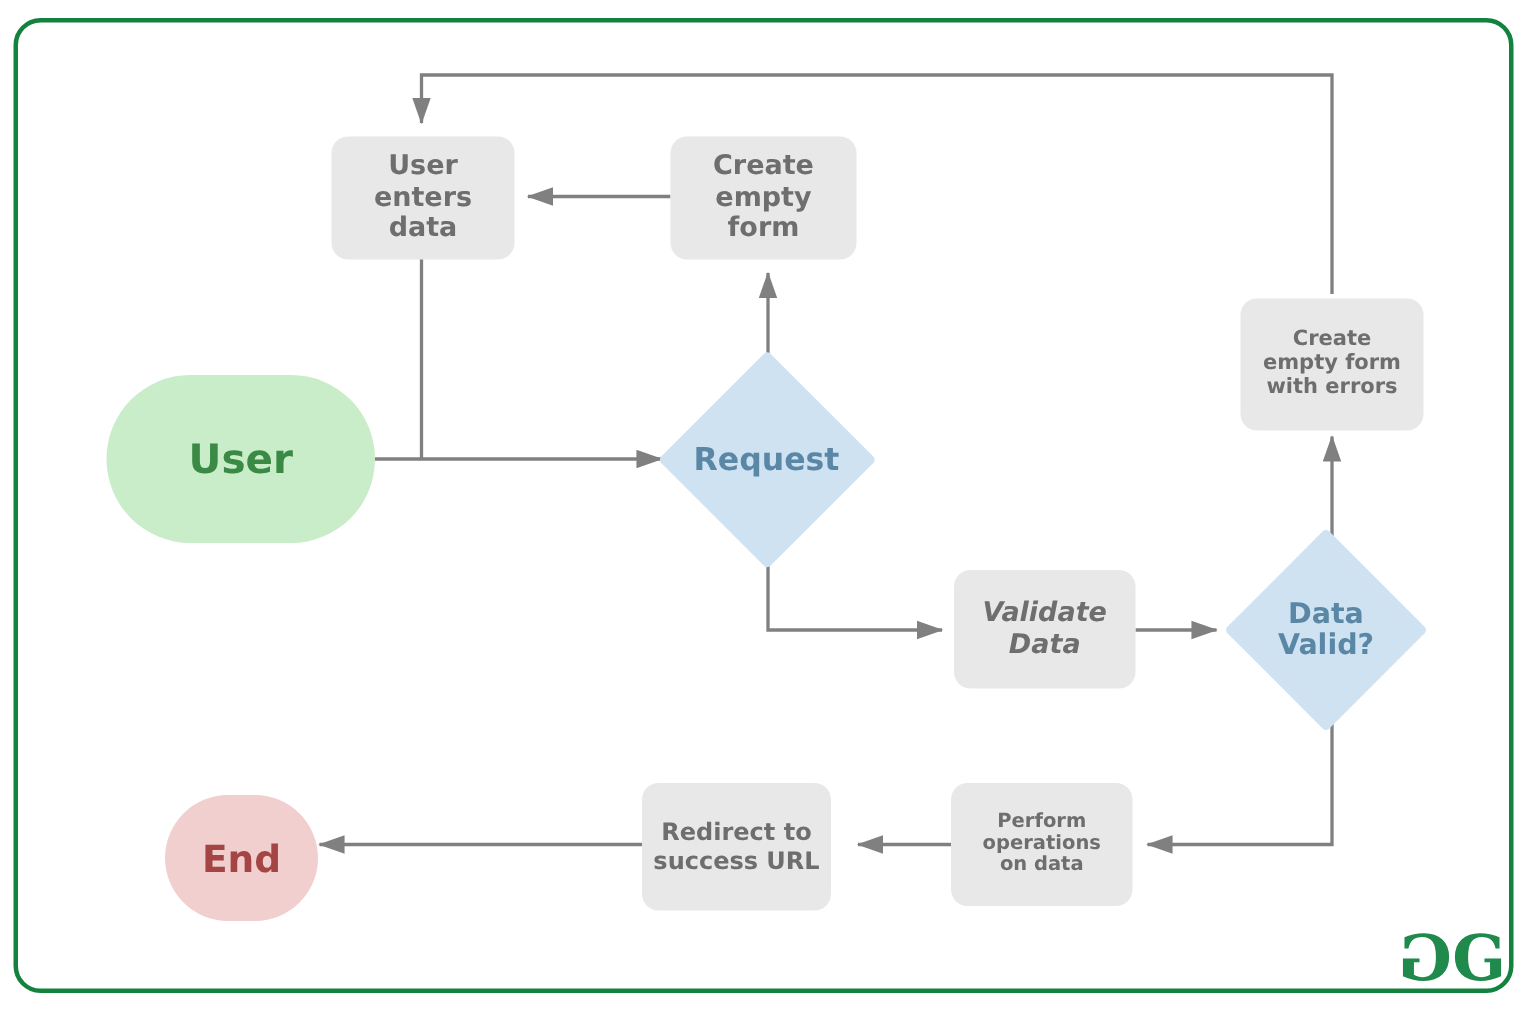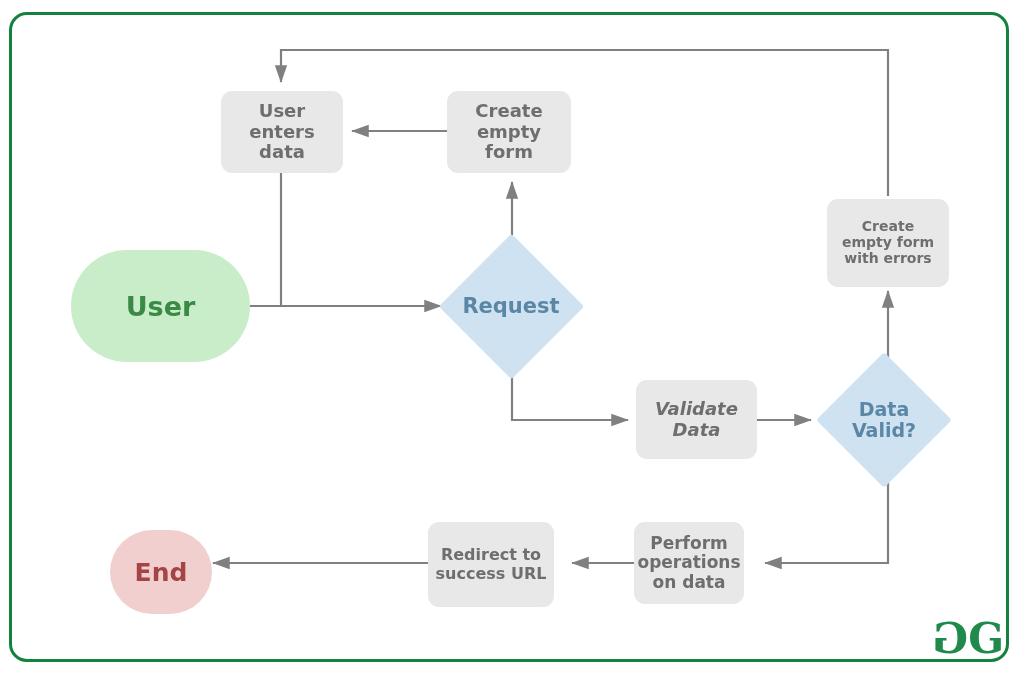--- a/index.html
+++ b/index.html
@@ -179,21 +179,21 @@
     <div class="decision-label" style="font-size:19px; white-space:pre-line;">Data
 Valid?</div>
   </div>
 
   <div class="node proc" style="left:827px; top:199px; width:122px; height:88px; font-size:14px;">
     <span class="txt" style="white-space:pre-line;">Create
 empty form
 with errors</span>
   </div>
 
-  <div class="node proc" style="left:634px; top:522px; width:110px; height:82px; font-size:17px;">
+  <div class="node proc" style="left:634px; top:522px; width:121px; height:82px; font-size:13px;">
     <span class="txt" style="white-space:pre-line;">Perform
 operations
 on data</span>
   </div>
 
   <div class="node proc" style="left:428px; top:522px; width:126px; height:85px; font-size:16px;">
     <span class="txt" style="white-space:pre-line;">Redirect to
 success URL</span>
   </div>
 

